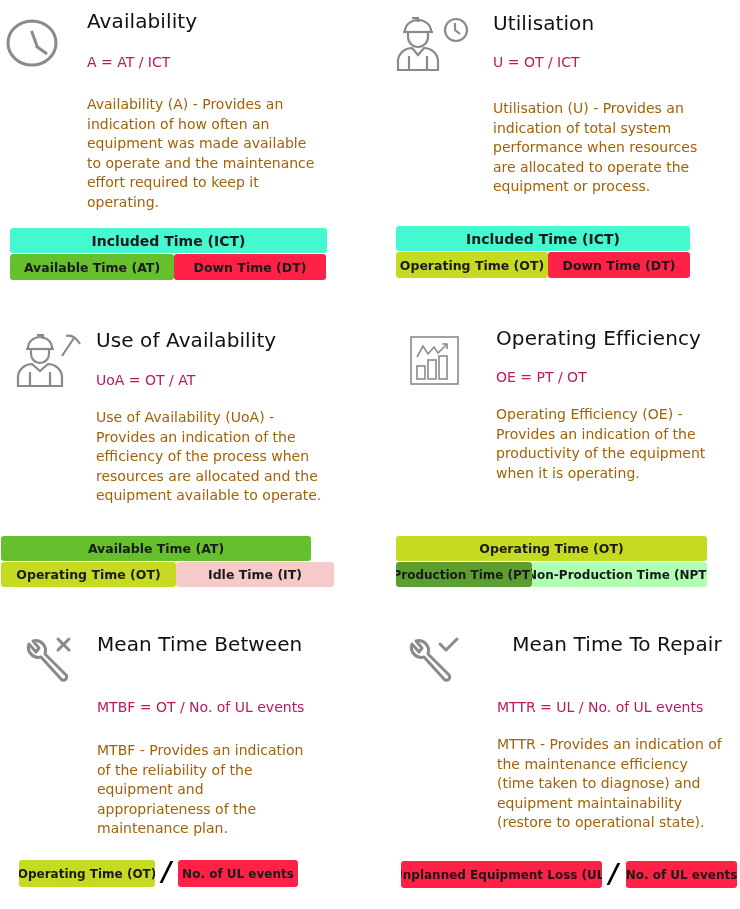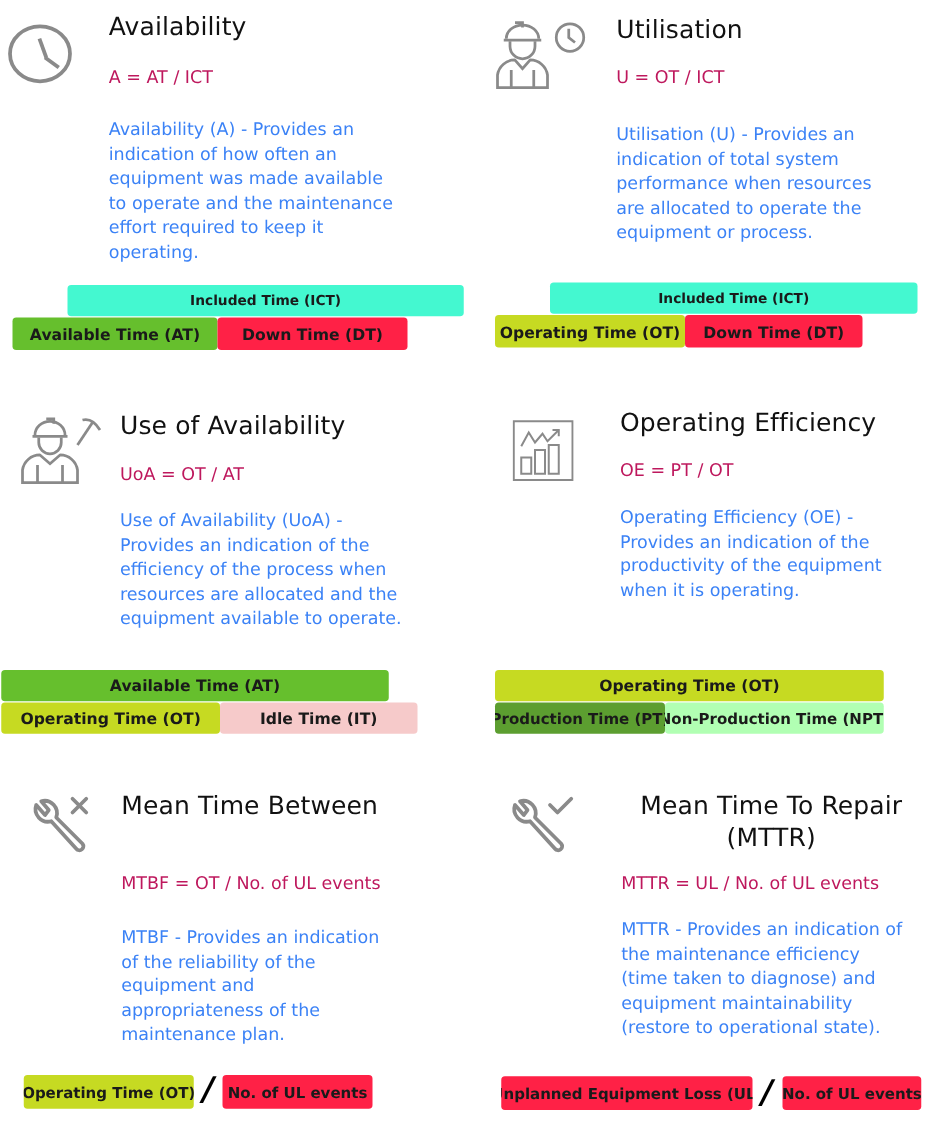--- a/index.html
+++ b/index.html
@@ -1,24 +1,24 @@
 <!DOCTYPE html>
 <html><head>
 <meta charset="utf-8">
 <style>
   * { box-sizing: border-box; margin: 0; padding: 0; }
   html, body { width: 740px; height: 909px; background: #ffffff; overflow: hidden; }
   body { position: relative; font-family: "DejaVu Sans", sans-serif; color: #111; }
   .abs { position: absolute; }
   .title { font-size: 20px; font-weight: 400; letter-spacing: 0.1px; line-height: 24px; color: #111; }
   .formula { font-size: 14px; line-height: 18px; color: #be185d; }
-  .desc { font-size: 14px; line-height: 19.5px; color: #3b82f6; }
+  .desc { font-size: 14px; line-height: 19.5px; color: #a16207; }
   .bar { position: absolute; display: flex; align-items: center; justify-content: center;
          font-weight: bold; color: #1a1a1a; border-radius: 3px; white-space: nowrap; overflow: hidden; }
-  .b15 { font-size: 11px; margin-left: 44px; }
+  .b15 { font-size: 14px; }
   .b13 { font-size: 12.5px; }
   .b12 { font-size: 12px; }
   .slash { position: absolute; font-size: 26px; font-weight: bold; font-style: italic; color: #000; line-height: 26px; }
   svg { display: block; }
 </style>
 </head>
 <body>
 
 <section>
   <div class="abs" style="left:6px; top:18px;">
@@ -129,20 +129,19 @@
   <div class="abs" style="left:408px; top:636px;">
     <svg width="52" height="50" viewBox="0 0 52 50">
       <g fill="none" stroke="#8a8a8a" stroke-width="3" stroke-linecap="round" stroke-linejoin="round">
         <path d="M4 8 a10 10 0 0 0 12 13 l20 22 a3 3 0 0 0 5 -4 l-21 -21 a10 10 0 0 0 -12 -13 l6 7 l-3 4 z"></path>
         <polyline points="32,8 38,14 49,3"></polyline>
       </g>
     </svg>
   </div>
   <div class="abs title" style="left:497px; top:632px; width:240px;text-align:center;">
     <div>Mean Time To Repair</div>
-    <div style="margin-top:2px;">(MTTR)</div>
   </div>
   <div class="abs formula" style="left:497px; top:698px;">MTTR = UL / No. of UL events</div>
   <div class="abs desc" style="left:497px; top:735px; width:225px;">MTTR - Provides an indication of the maintenance efficiency (time taken to diagnose) and equipment maintainability (restore to operational state).</div>
   <div class="bar b12" style="left:401px; top:861px; width:201px; height:27px; background:#FF2146;">Unplanned Equipment Loss (UL)</div>
   <div class="slash" style="left:609px; top:861px;">/</div>
   <div class="bar b12" style="left:626px; top:861px; width:111px; height:27px; background:#FF2146;">No. of UL events</div>
 </section>
 
 </body></html>

